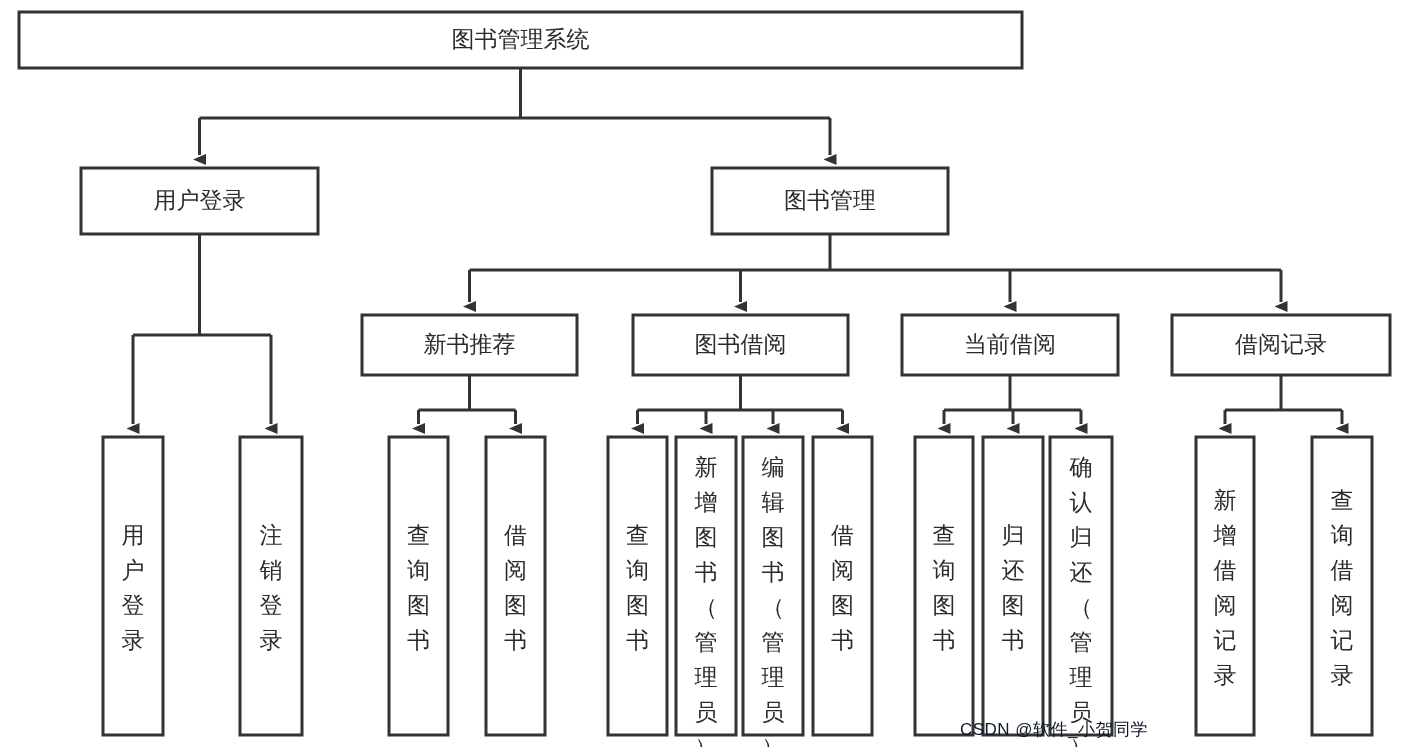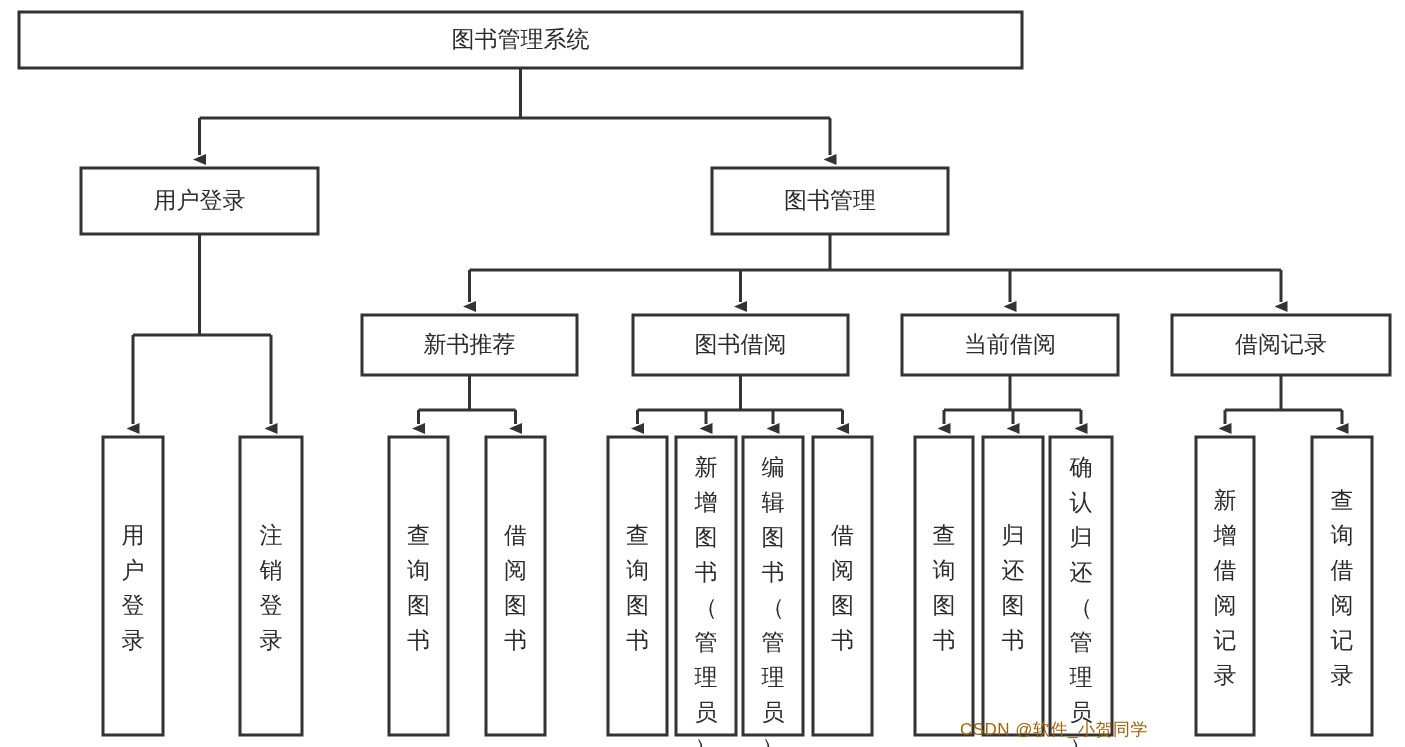--- a/index.html
+++ b/index.html
@@ -6,21 +6,21 @@
   body{width:1405px;height:747px;overflow:hidden;
        font-family:"Liberation Sans","DejaVu Sans",sans-serif;}
   #diagram-root{position:relative;width:1156px;height:747px;background:#fff;}
   svg#tree-svg{position:absolute;left:0;top:0;width:1405px;height:747px;}
   .node-box{fill:#ffffff;stroke:#333333;stroke-width:3;}
   .link-line{stroke:#333333;stroke-width:3;fill:none;}
   .node-label{fill:#2b2b2b;font-family:"Liberation Sans","DejaVu Sans",sans-serif;
               font-size:23px;text-anchor:middle;dominant-baseline:middle;}
   .node-label-v{fill:#2b2b2b;font-family:"Liberation Sans","DejaVu Sans",sans-serif;
               font-size:23px;text-anchor:middle;}
-  .watermark{position:absolute;right:8px;bottom:6px;color:#a16207;font-size:17px;
+  .watermark{position:absolute;right:8px;bottom:6px;color:#0f172a;font-size:17px;
              letter-spacing:.5px;white-space:nowrap;
              font-family:"Liberation Sans","DejaVu Sans",sans-serif;}
 </style>
 </head>
 <body>
 
 <div id="diagram-root">
 
   <svg id="tree-svg" viewBox="0 0 1405 747">
     <defs>

